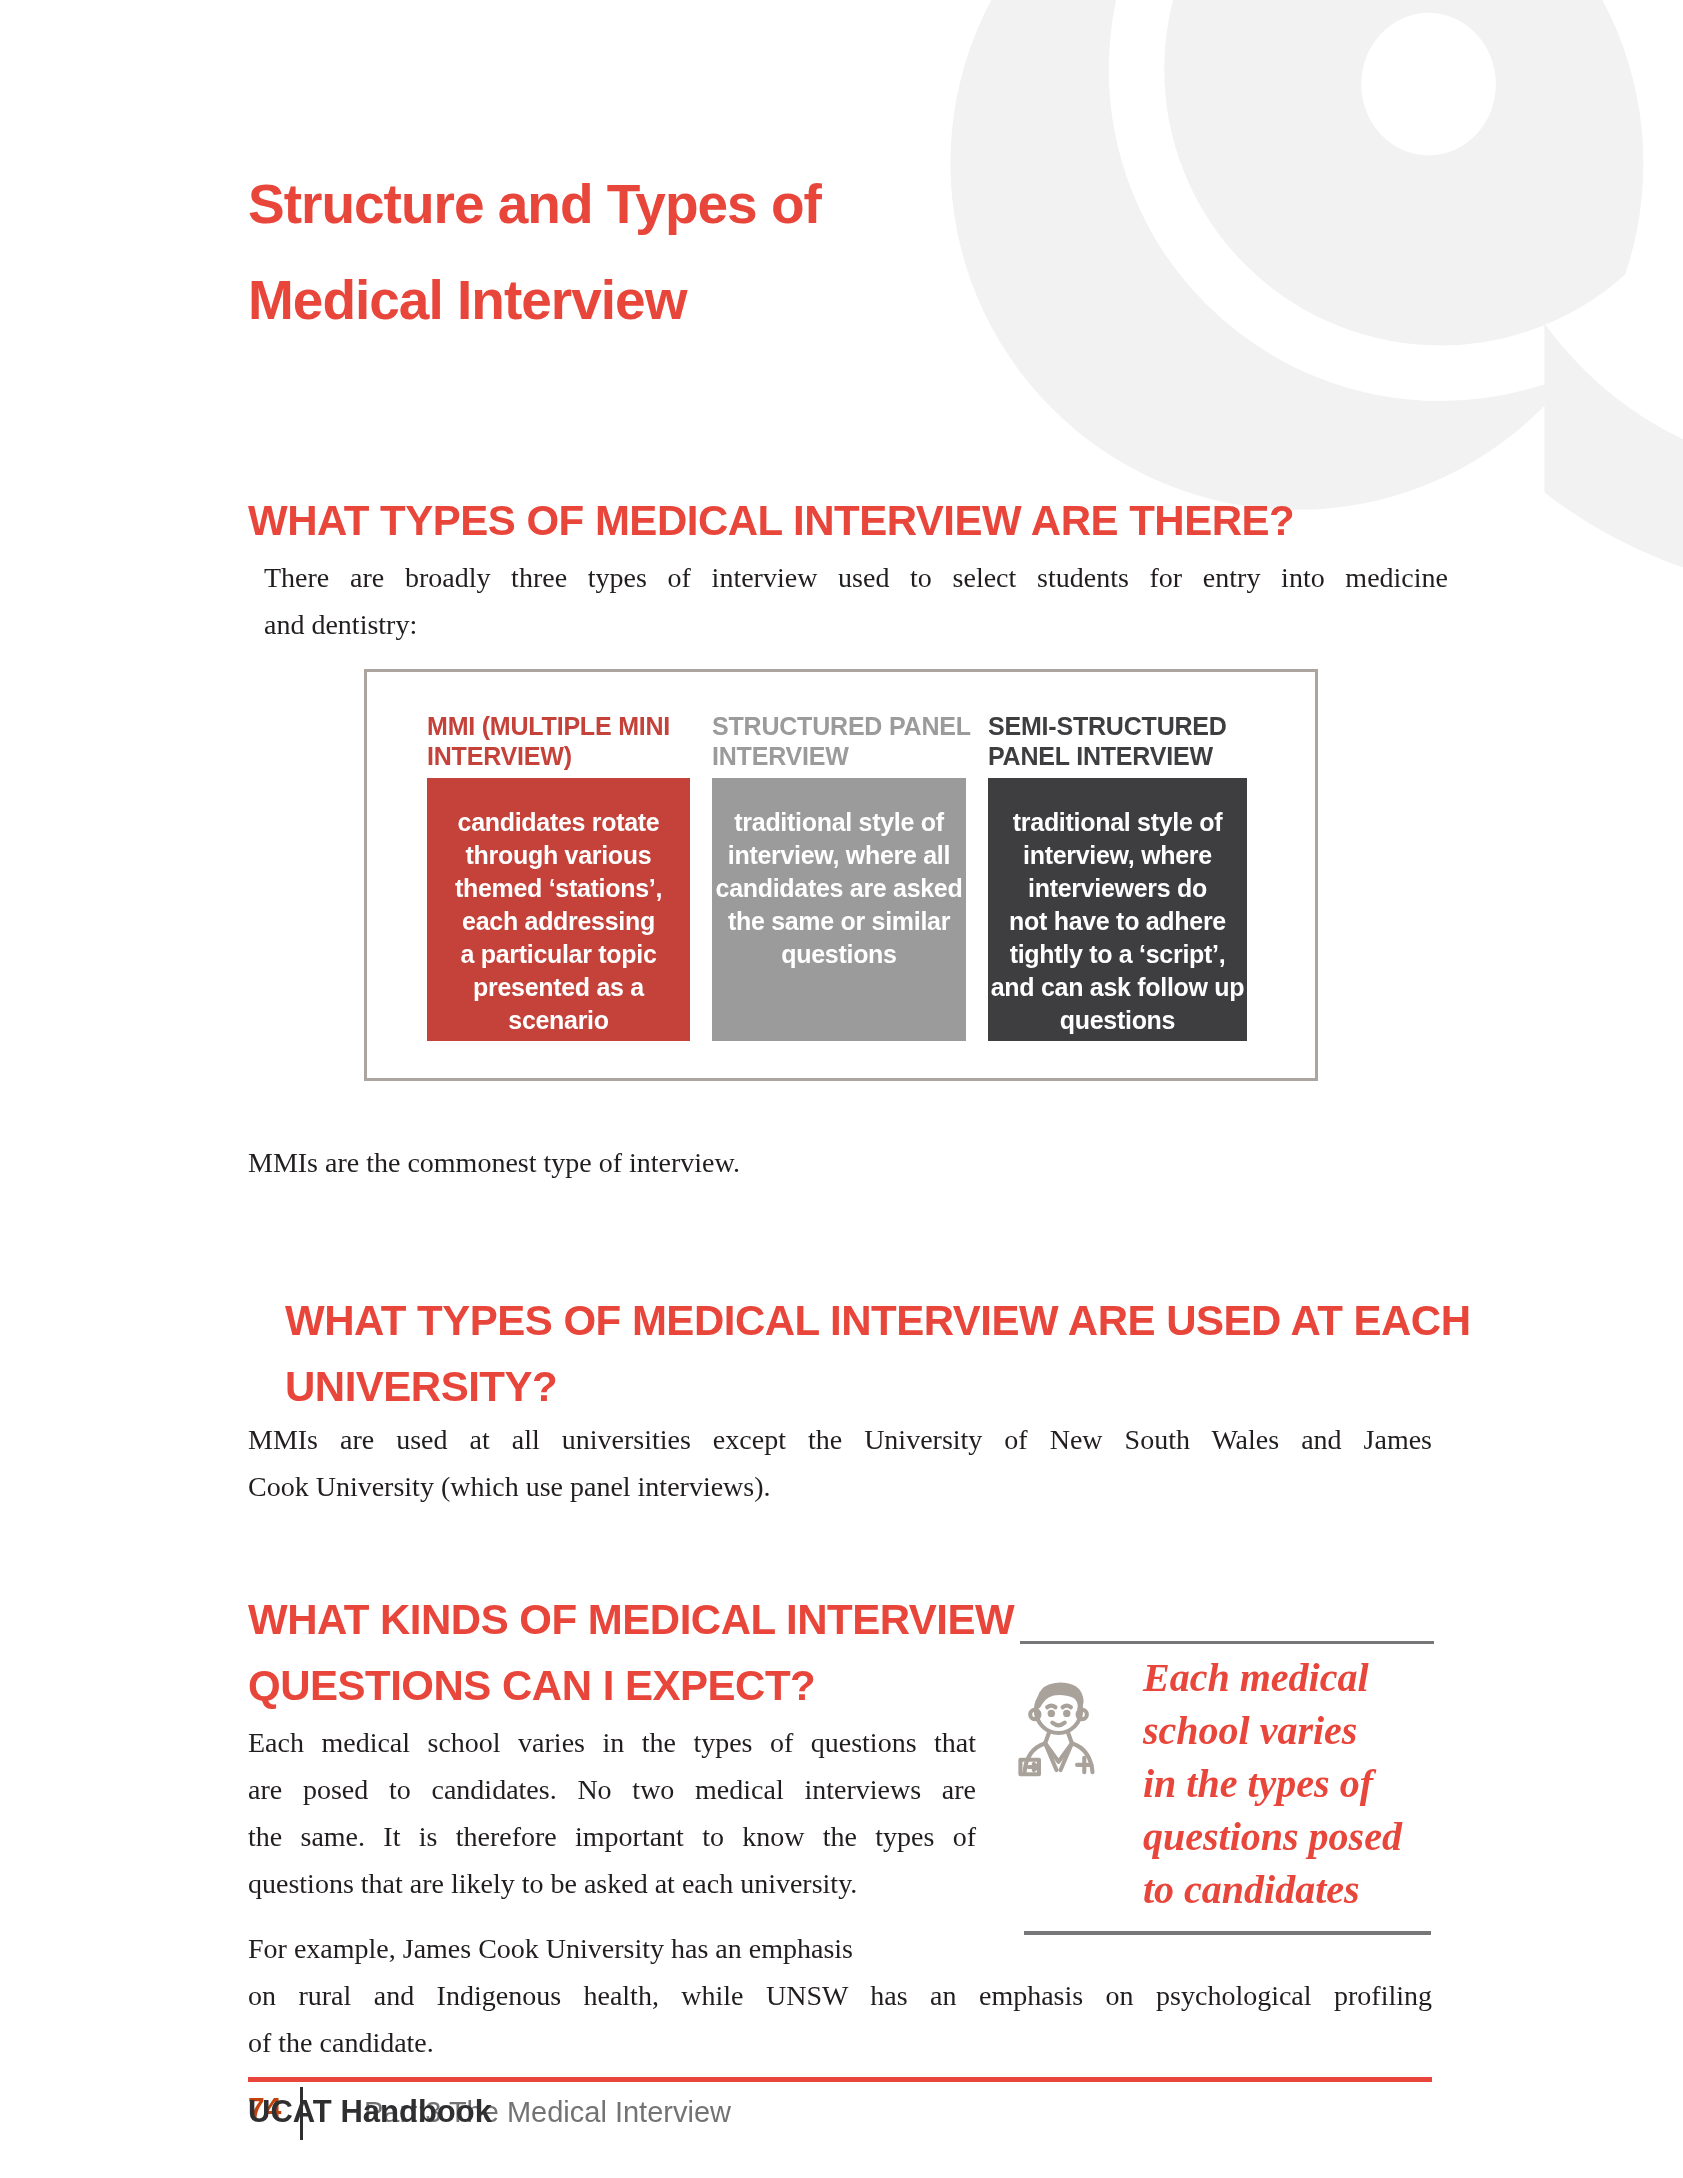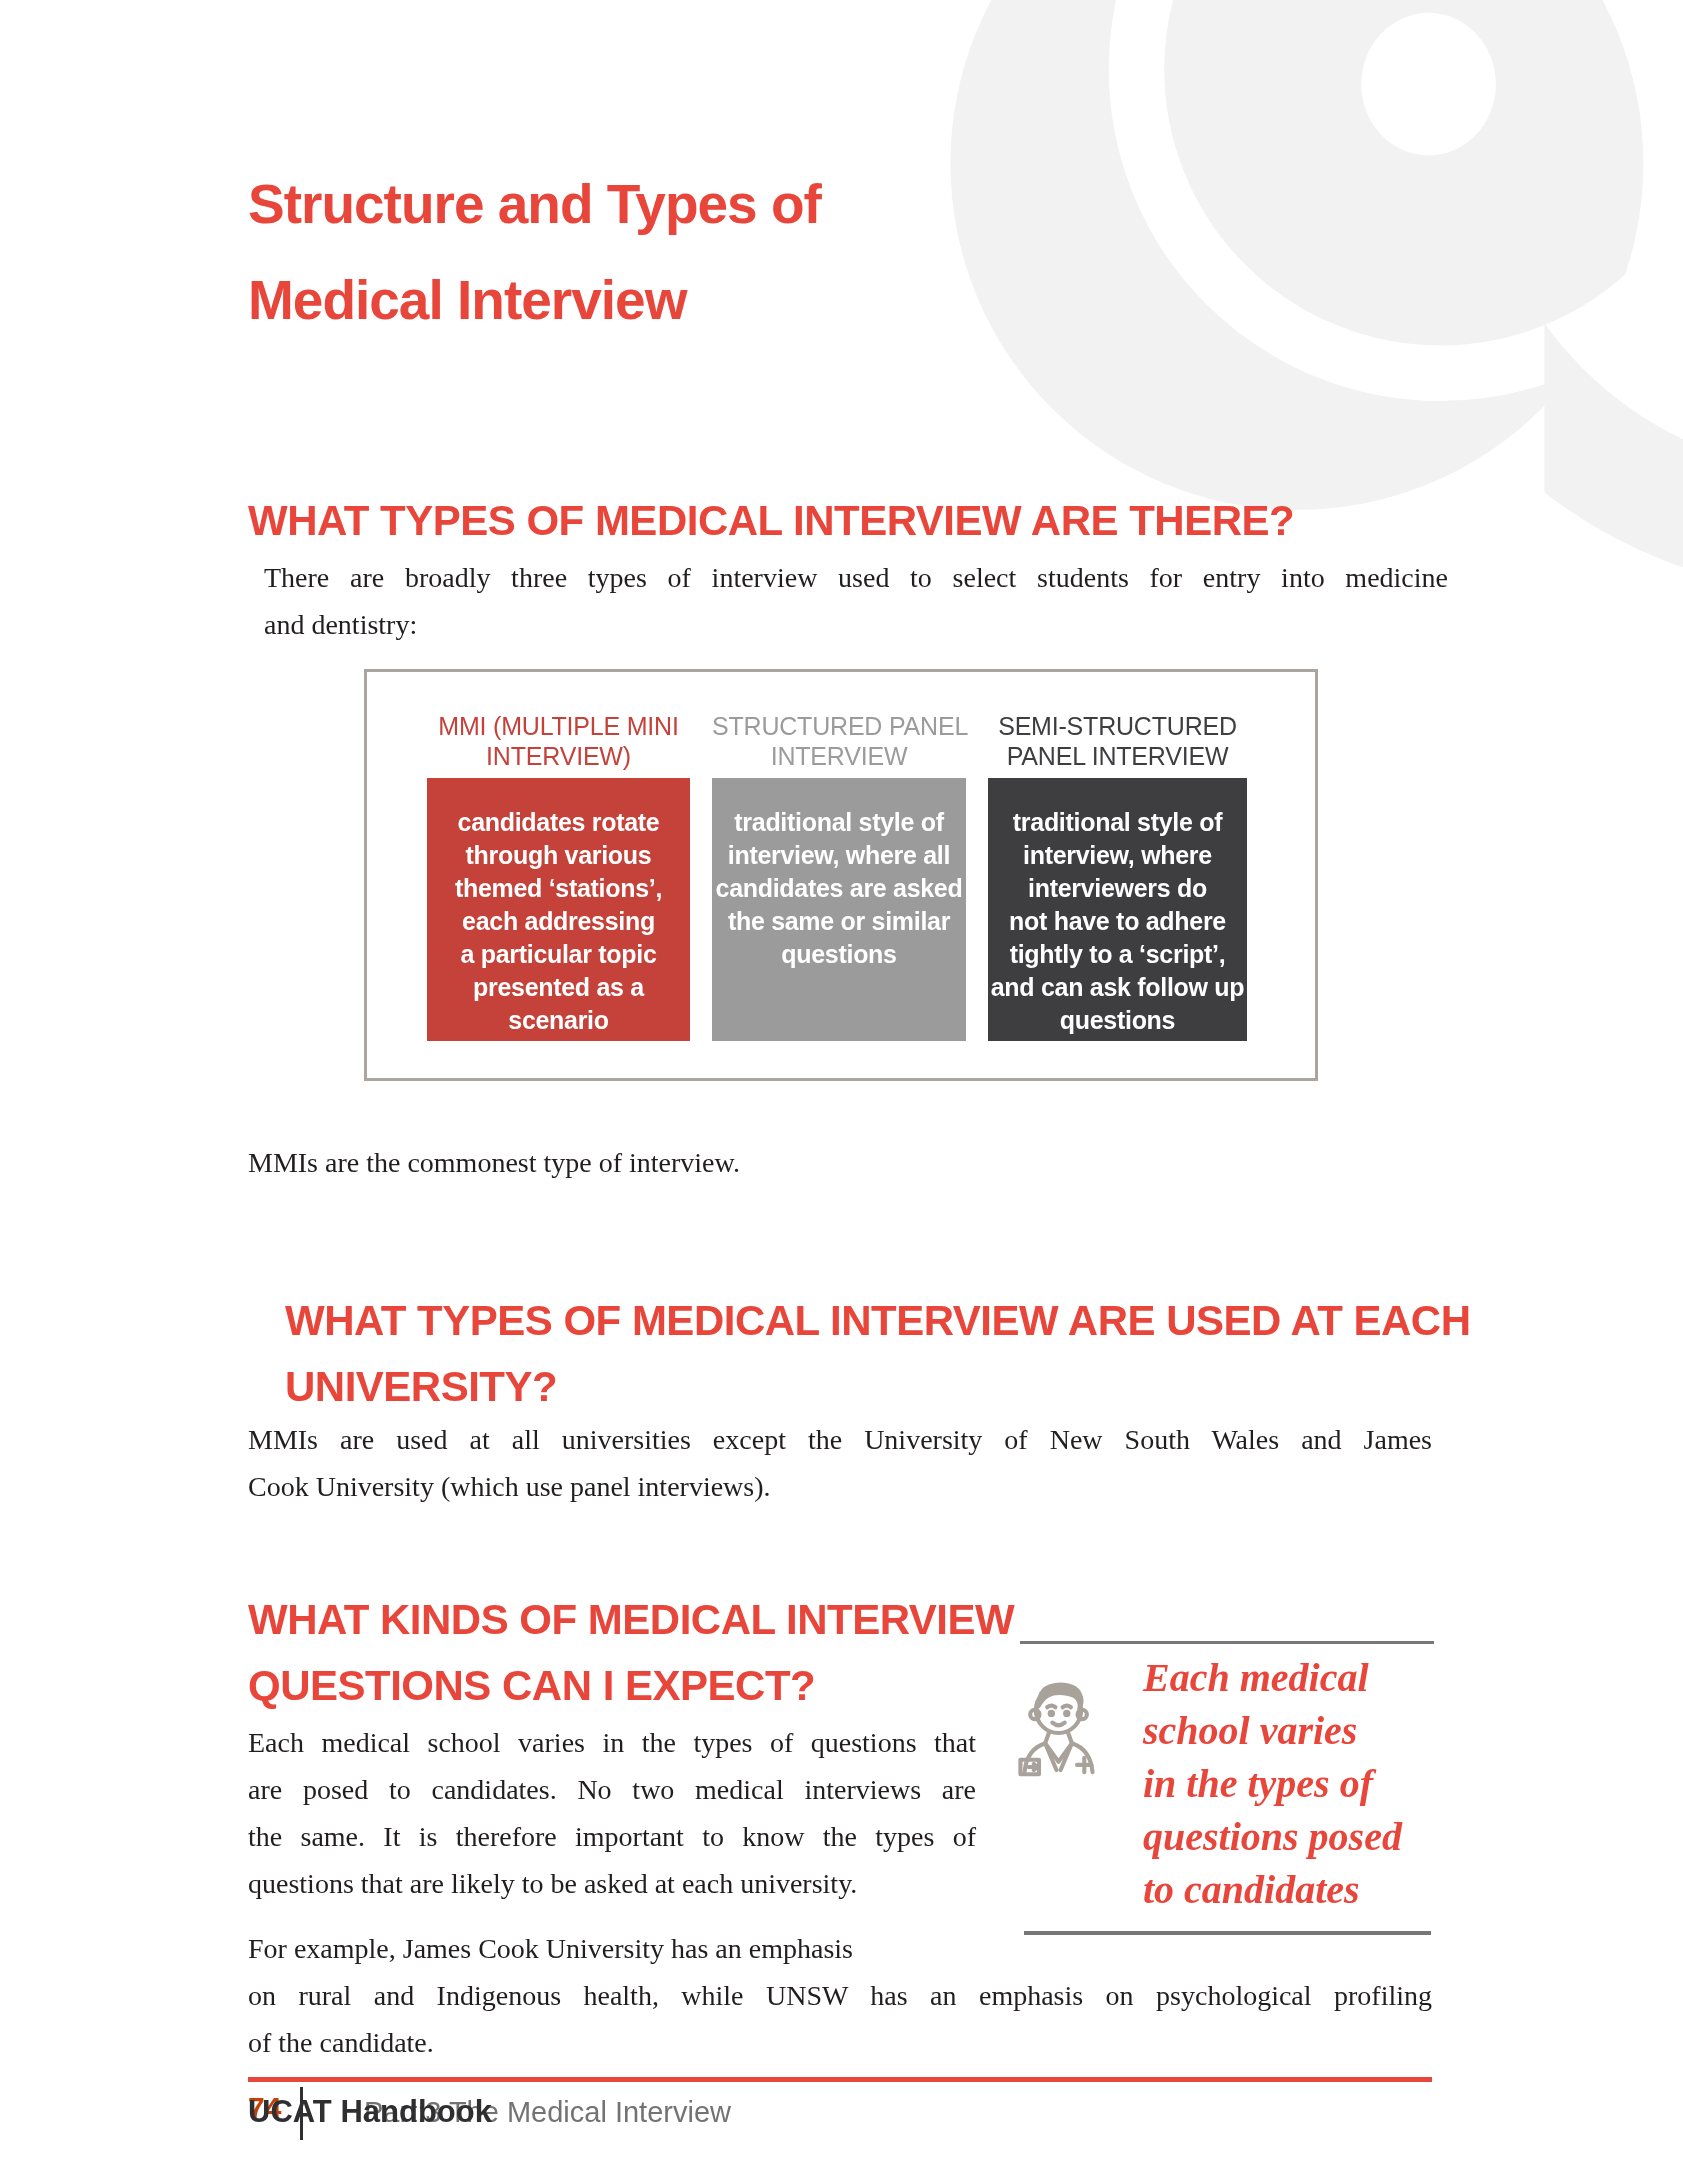--- a/index.html
+++ b/index.html
@@ -23,21 +23,21 @@
   #p3{left:248px;top:1719px;width:728px;}
   #p4{left:248px;top:1925px;width:1184px;}
   .ln{white-space:nowrap;}
   
   .jline{text-align:justify;text-align-last:justify;white-space:normal;}
   
   #diagram{left:364px;top:669px;width:954px;height:412px;border:3px solid #ACA49E;
            box-sizing:border-box;background:#ffffff;}
   #diagram .cols{position:absolute;left:60px;top:39px;display:grid;
                  grid-template-columns:263px 254px 259px;column-gap:22px;}
-  .colhead{font-size:25px;line-height:30px;font-weight:normal;text-align:center;
+  .colhead{font-size:25px;line-height:30px;font-weight:bold;
            letter-spacing:-0.2px;height:67px;}
   .colhead.c0{color:#C4423A;}
   .colhead.c1{color:#9B9B9B;}
   .colhead.c2{color:#3E3D40;}
   .colcard{height:263px;color:#ffffff;font-weight:bold;font-size:25px;line-height:33px;
            text-align:center;letter-spacing:-0.3px;padding-top:28px;box-sizing:border-box;}
   .colcard.c0{background:#C4423A;}
   .colcard.c1{background:#9B9B9B;}
   .colcard.c2{background:#3E3D40;}
   

